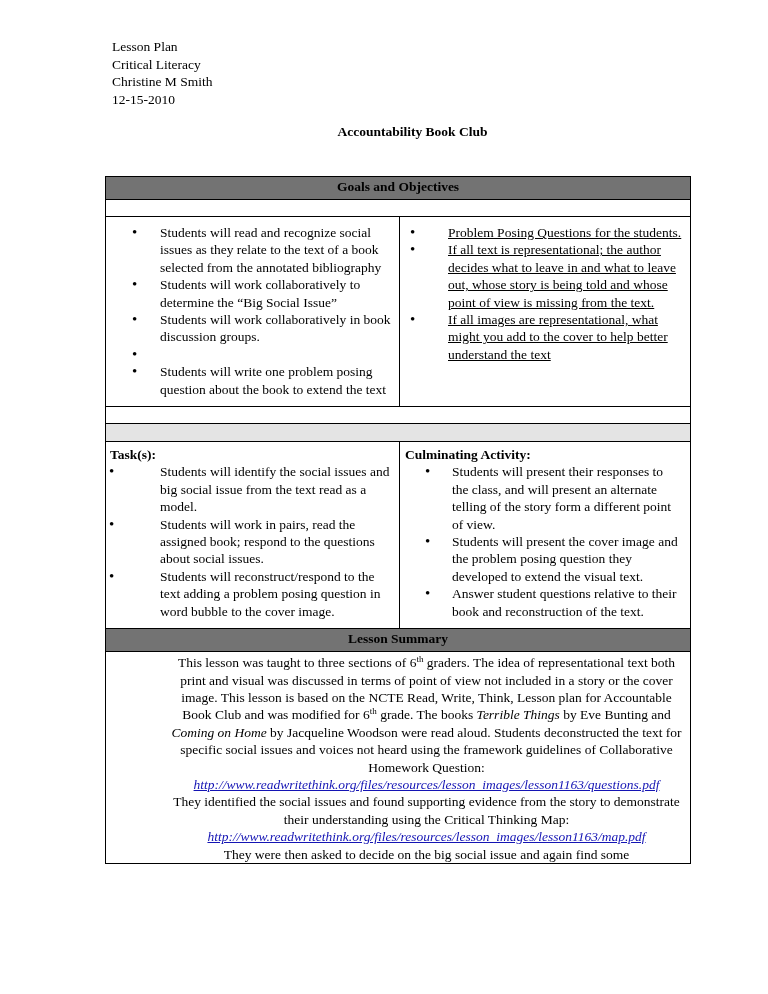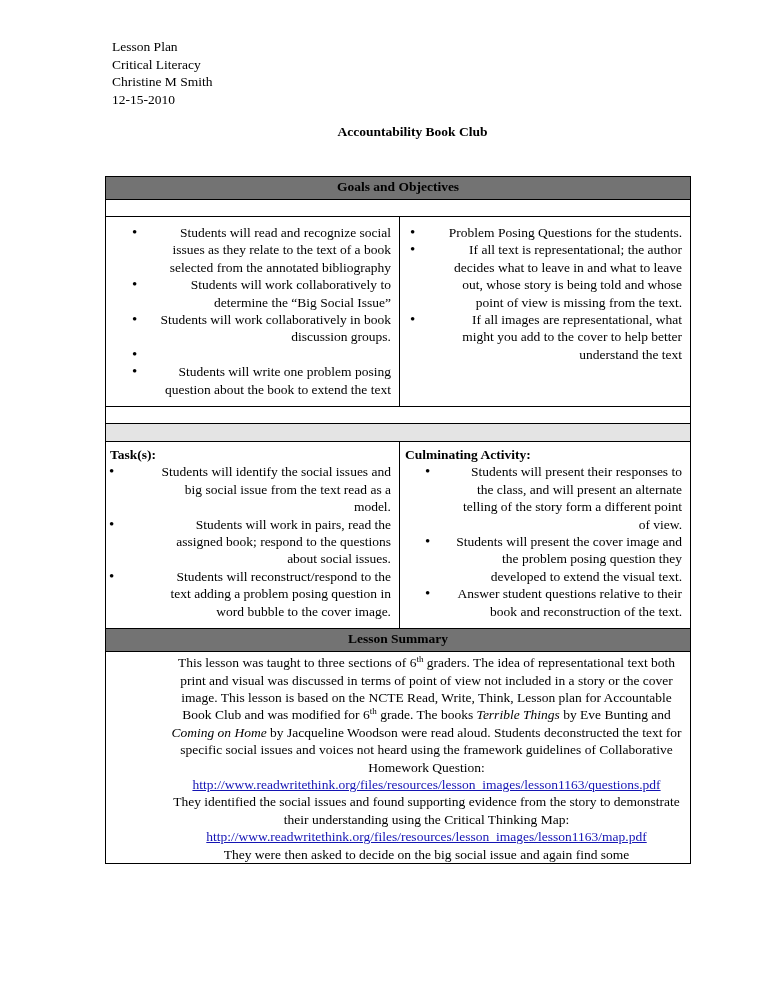--- a/index.html
+++ b/index.html
@@ -82,42 +82,41 @@
   .gap-row {
     height: 16px;
     background: #ffffff;
   }
 
   
   ul.bl {
     margin: 0;
     padding: 0;
     list-style: none;
-    text-align: right;
   }
   ul.bl > li {
     position: relative;
     padding-left: 54px;
     margin: 0 0 0 0;
     text-indent: 0;
   }
   ul.bl > li::before {
     content: "\2022";
     position: absolute;
     font-size: 15px;
     line-height: 17.4px;
   }
   
   .cell-goals ul.bl > li::before { left: 26px; }
   .cell-goals { padding: 7px 8px 8px 0 !important; }
 
   
   .cell-goals-r ul.bl > li::before { left: 10px; }
   .cell-goals-r ul.bl > li { padding-left: 48px; }
-  .cell-goals-r { padding: 7px 8px 8px 0 !important; }
+  .cell-goals-r { padding: 7px 8px 8px 0 !important; text-decoration: underline; }
 
   
   .cell-task { padding: 4px 8px 8px 0 !important; }
   .cell-task ul.bl > li::before { left: 3px; }
   .cell-task ul.bl > li { padding-left: 54px; }
 
   .cell-culm { padding: 4px 8px 8px 0 !important; }
   .cell-culm ul.bl > li::before { left: 25px; }
   .cell-culm ul.bl > li { padding-left: 52px; }
 
@@ -143,21 +142,21 @@
     font-size: 9px;
     vertical-align: super;
     line-height: 0;
   }
   .summary-body i { font-style: italic; }
   .link {
     color: #1414b4;
     text-decoration: underline;
     word-break: break-all;
   }
-  .nowrapline { white-space: nowrap; }
+  .nowrapline { white-space: nowrap; font-style: italic; }
 </style>
 </head>
 <body>
 
 <div class="page">
 
   <div class="doc-header">
     <div>Lesson Plan</div>
     <div>Critical Literacy</div>
     <div>Christine M Smith</div>

